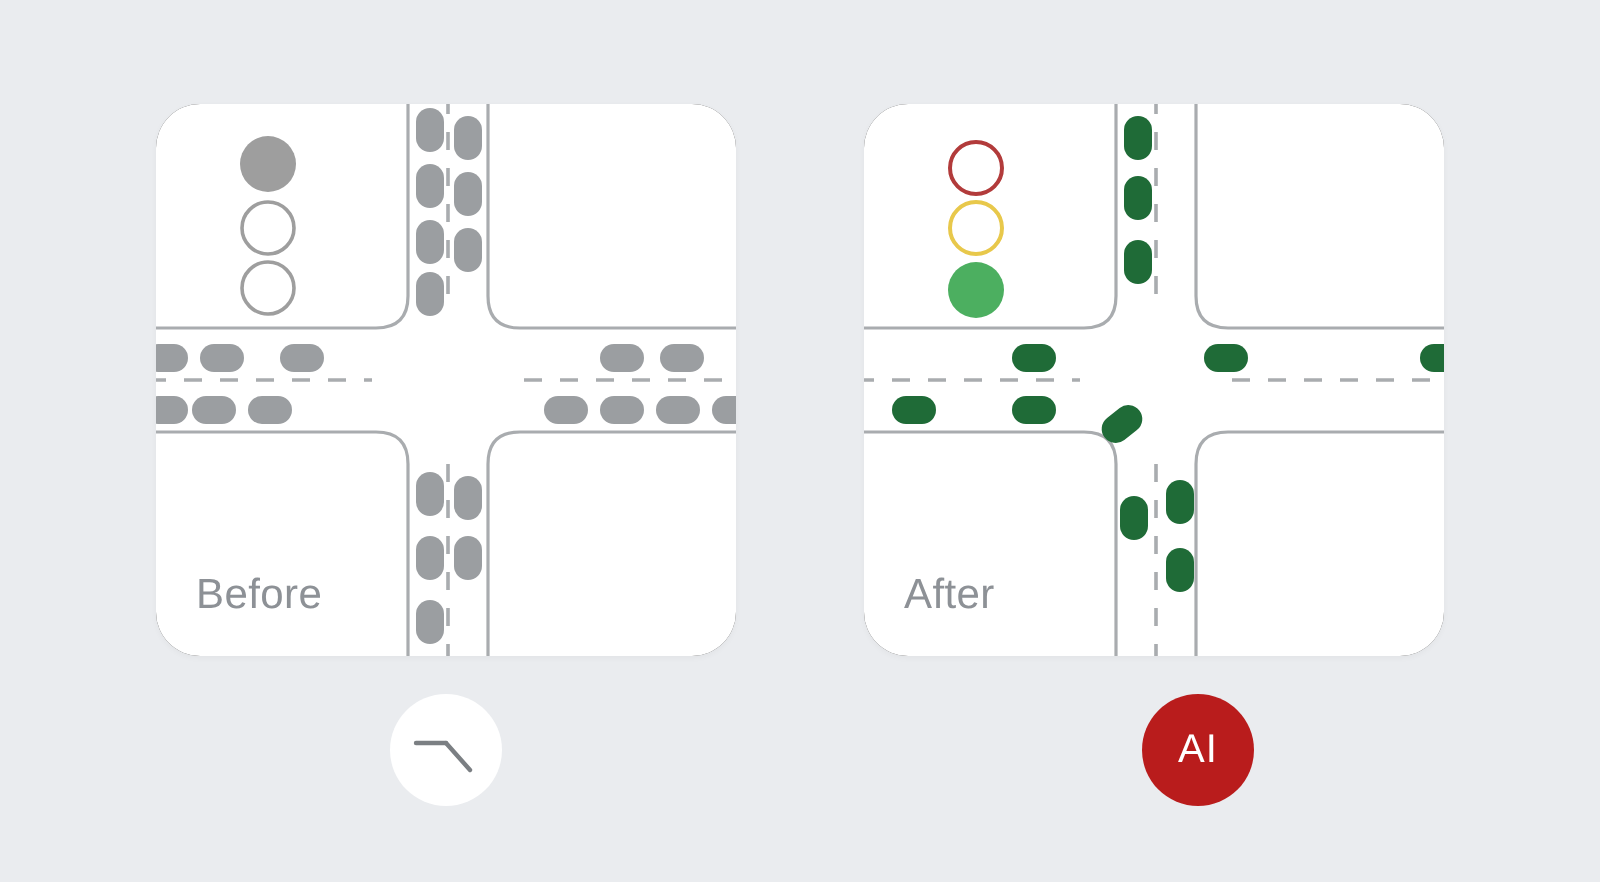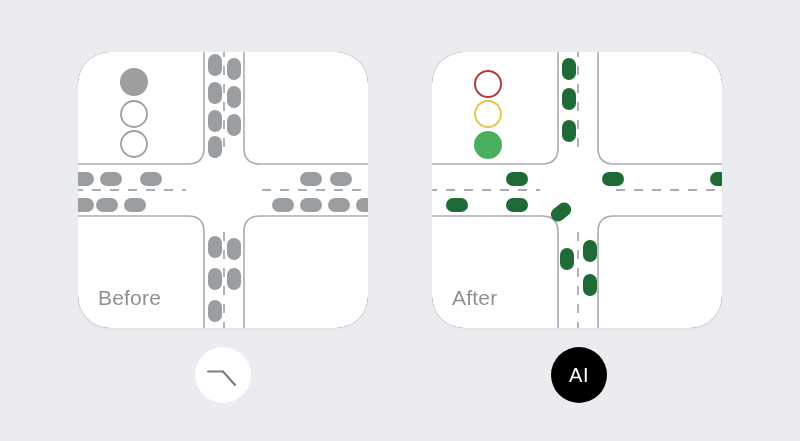--- a/index.html
+++ b/index.html
@@ -19,21 +19,21 @@
     left: 0; top: 0;
     width: 800px;
     height: 441px;
   }
   .panel {
     position: absolute;
     top: 52px;
     width: 290px;
     height: 276px;
     background: #404040;
-    border-radius: 32px;
+    border-radius: 22px;
     overflow: hidden;
     box-shadow: 0 1px 3px rgba(0,0,0,0.04);
   }
   .panel-before { left: 78px; }
   .panel-after  { left: 432px; text-decoration: underline; }
 
   .panel svg {
     display: block;
     width: 290px;
     height: 276px;
@@ -58,22 +58,22 @@
     border-radius: 50%;
     display: flex;
     align-items: center;
     justify-content: center;
   }
   .badge-clock {
     left: 195px;
     background: #ffffff;
   }
   .badge-ai {
-    left: 551px;
-    background: #000000;
+    left: 571px;
+    background: #b91c1c;
   }
   .badge-ai-label {
     color: #ffffff;
     font-size: 20px;
     font-family: "Liberation Sans", sans-serif;
     letter-spacing: 0.5px;
     line-height: 1;
   }
 </style>
 </head>

